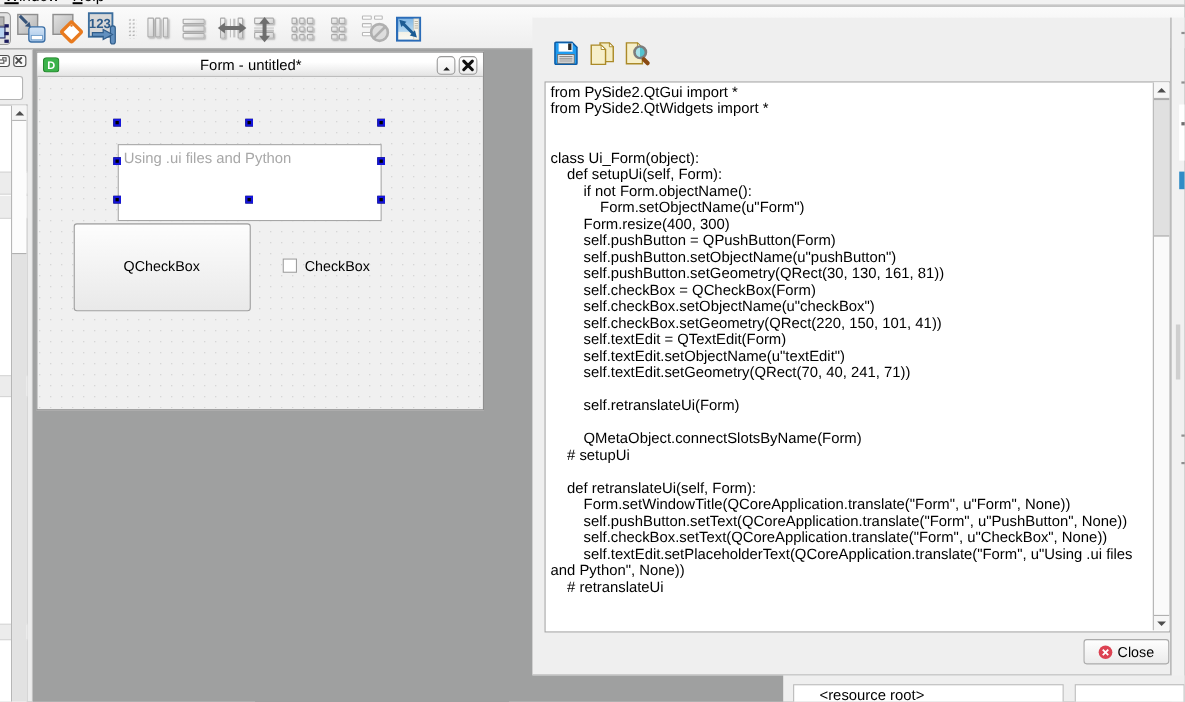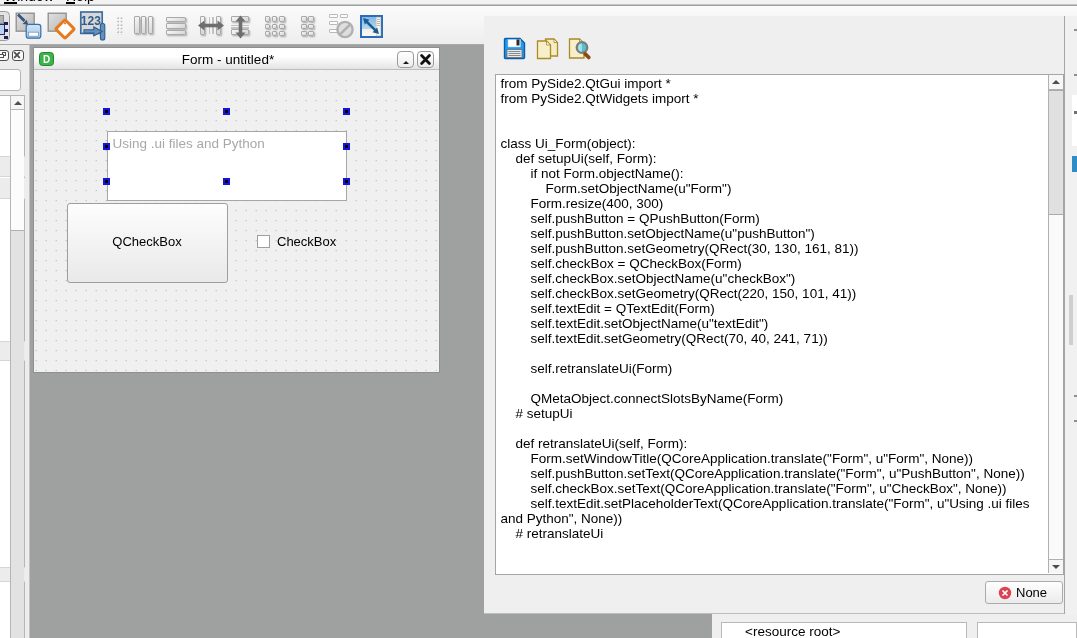--- a/index.html
+++ b/index.html
@@ -281,21 +281,21 @@
         <div class="abs" style="left:2.5px;top:5px;width:0;height:0;border-left:4.5px solid transparent;border-right:4.5px solid transparent;border-top:4.5px solid #4d4d4d;"></div>
       </div>
     </div>
   </div>
 
   <div class="abs" style="left:501px;top:565px;width:78px;height:23px;background:linear-gradient(#fefefe,#ebebeb);border:1px solid #ababab;border-radius:3px;">
     <svg class="abs" style="left:12px;top:4px;" width="14" height="14" viewBox="0 0 14 14">
       <circle cx="7" cy="7" r="6.2" fill="#dc4252"></circle>
       <path d="M4.5 4.5 L9.5 9.5 M9.5 4.5 L4.5 9.5" stroke="#fff" stroke-width="1.7"></path>
     </svg>
-    <div class="abs" style="left:30px;top:3px;font-size:13px;color:#000;">None</div>
+    <div class="abs" style="left:30px;top:3px;font-size:13px;color:#000;">Close</div>
   </div>
 </div>
 
 <div class="abs" style="left:1064px;top:16px;width:13px;height:622px;background:#f1f1f1;border-left:1px solid #a5a5a5;">
   <div class="abs" style="left:7px;top:79px;width:5px;height:51px;background:#ffffff;"></div>
   <div class="abs" style="left:7px;top:140px;width:5px;height:16px;background:#308cc6;"></div>
   <div class="abs" style="left:4px;top:279px;width:4px;height:50px;background:#cfcfcf;"></div>
   <div class="abs" style="left:9px;top:13px;width:4px;height:2px;background:#8f8f8f;"></div>
   <div class="abs" style="left:9px;top:58px;width:4px;height:2px;background:#8f8f8f;"></div>
   <div class="abs" style="left:9px;top:95px;width:4px;height:3px;background:#6f6f6f;"></div>

